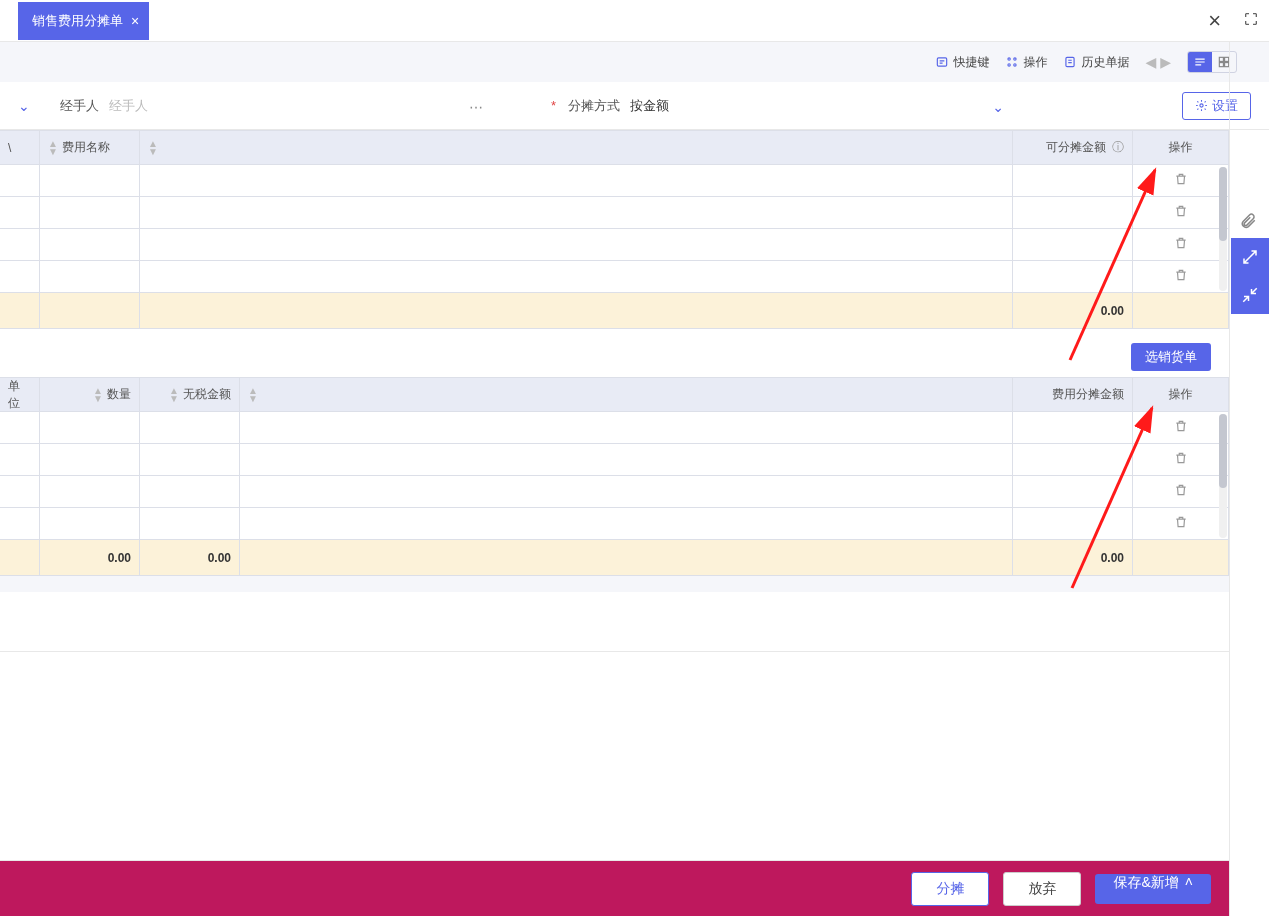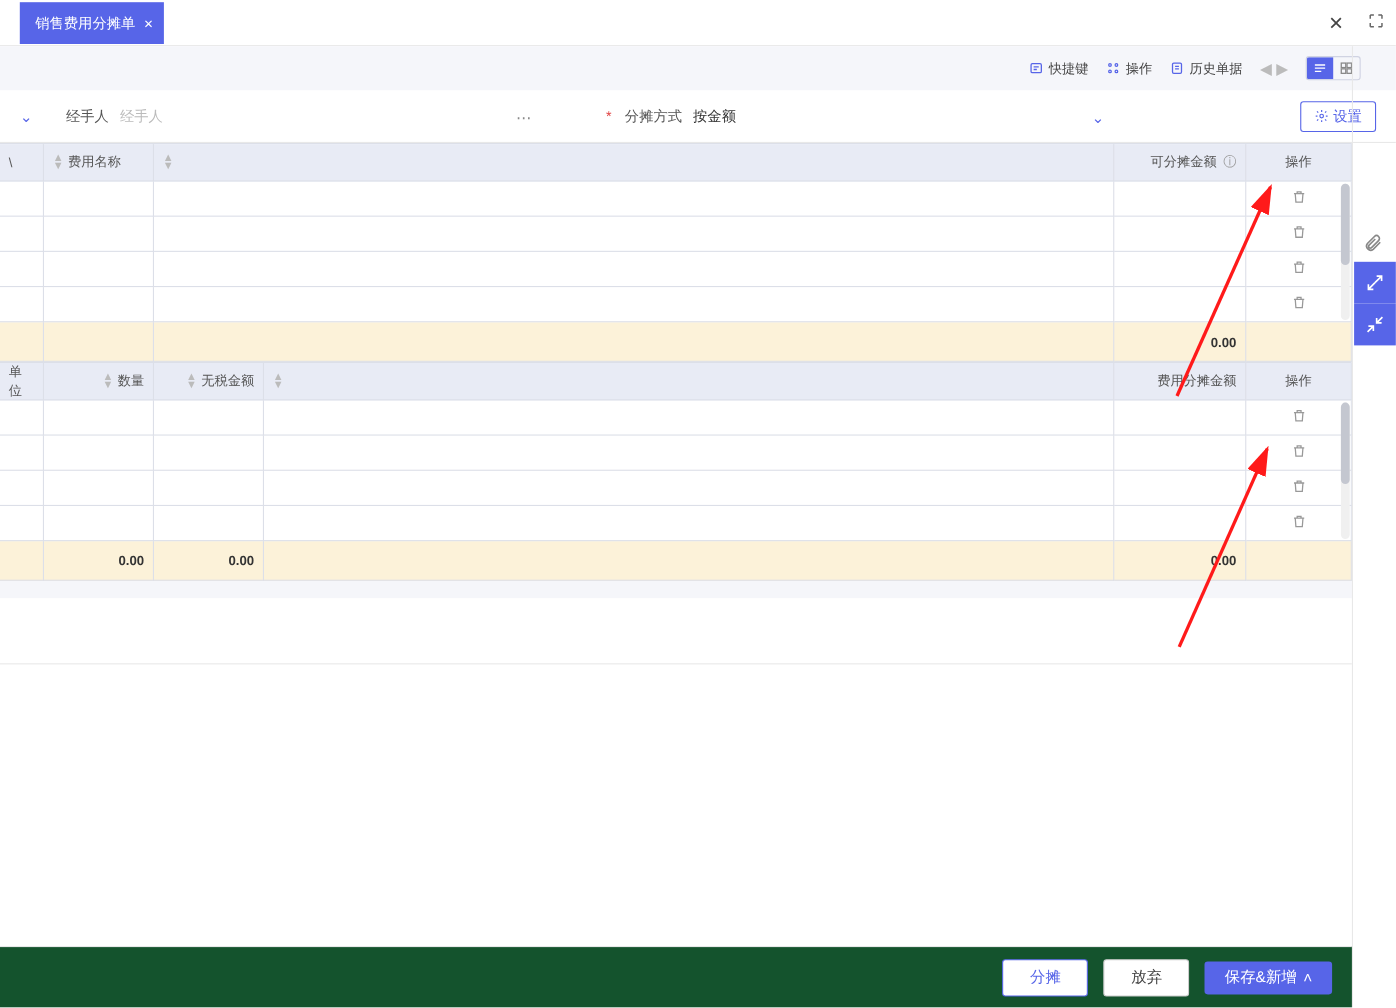--- a/index.html
+++ b/index.html
@@ -182,36 +182,36 @@
   }
   .rail-btn svg { width: 18px; height: 18px; stroke: #fff; fill: none; }
   .right-rail .rail-group { margin-top: 28px; }
 
   
   .footer {
     position: absolute;
     left: 0; right: 40px; bottom: 0;
     height: 56px;
     border-top: 1px solid #e8e8e8;
-    background: #14532d;
+    background: #be185d;
     display: flex; align-items: center; justify-content: flex-end;
     padding: 0 18px; gap: 14px;
   }
   .btn-outline {
     border: 1px solid #5765e8; color: #5765e8; background: #fff;
     height: 34px; padding: 0 24px; border-radius: 3px; font-size: 14px; cursor: pointer;
   }
   .btn-plain {
     border: 1px solid #ccc; color: #444; background: #fff;
     height: 34px; padding: 0 24px; border-radius: 3px; font-size: 14px; cursor: pointer; text-align: right;
   }
   .btn-save {
     background: #5765e8; color: #fff; border: none;
     height: 30px; padding: 0 18px; border-radius: 3px; font-size: 14px; cursor: pointer;
-    display: flex; align-items: center; gap: 6px;
+    display: flex; gap: 6px;
   }
 
   
   .arrow-svg {
     position: absolute;
     pointer-events: none;
     z-index: 50;
   }
 </style>
 </head>
@@ -376,20 +376,23 @@
       <div class="gcell c-amount txt-r">
           <span>0.00</span>
         </div>
       <div class="gcell c-op"></div>
     </div>
     <div class="gscroll">
         <div class="thumb" style="top:0;height:60%"></div>
       </div>
   </div>
 
+  <div class="btn-row" style="padding-top:14px">
+    <button class="btn-primary">选销货单</button>
+  </div>
   <div class="grid">
     <div class="ghead">
       <div class="ghcell c-unit">
           <span>单位</span>
         </div>
       <div class="ghcell c-qty txt-r">
           <span class="sort">▲<br>▼</span>
           <span>数量</span>
         </div>
       <div class="ghcell c-notax txt-r">

